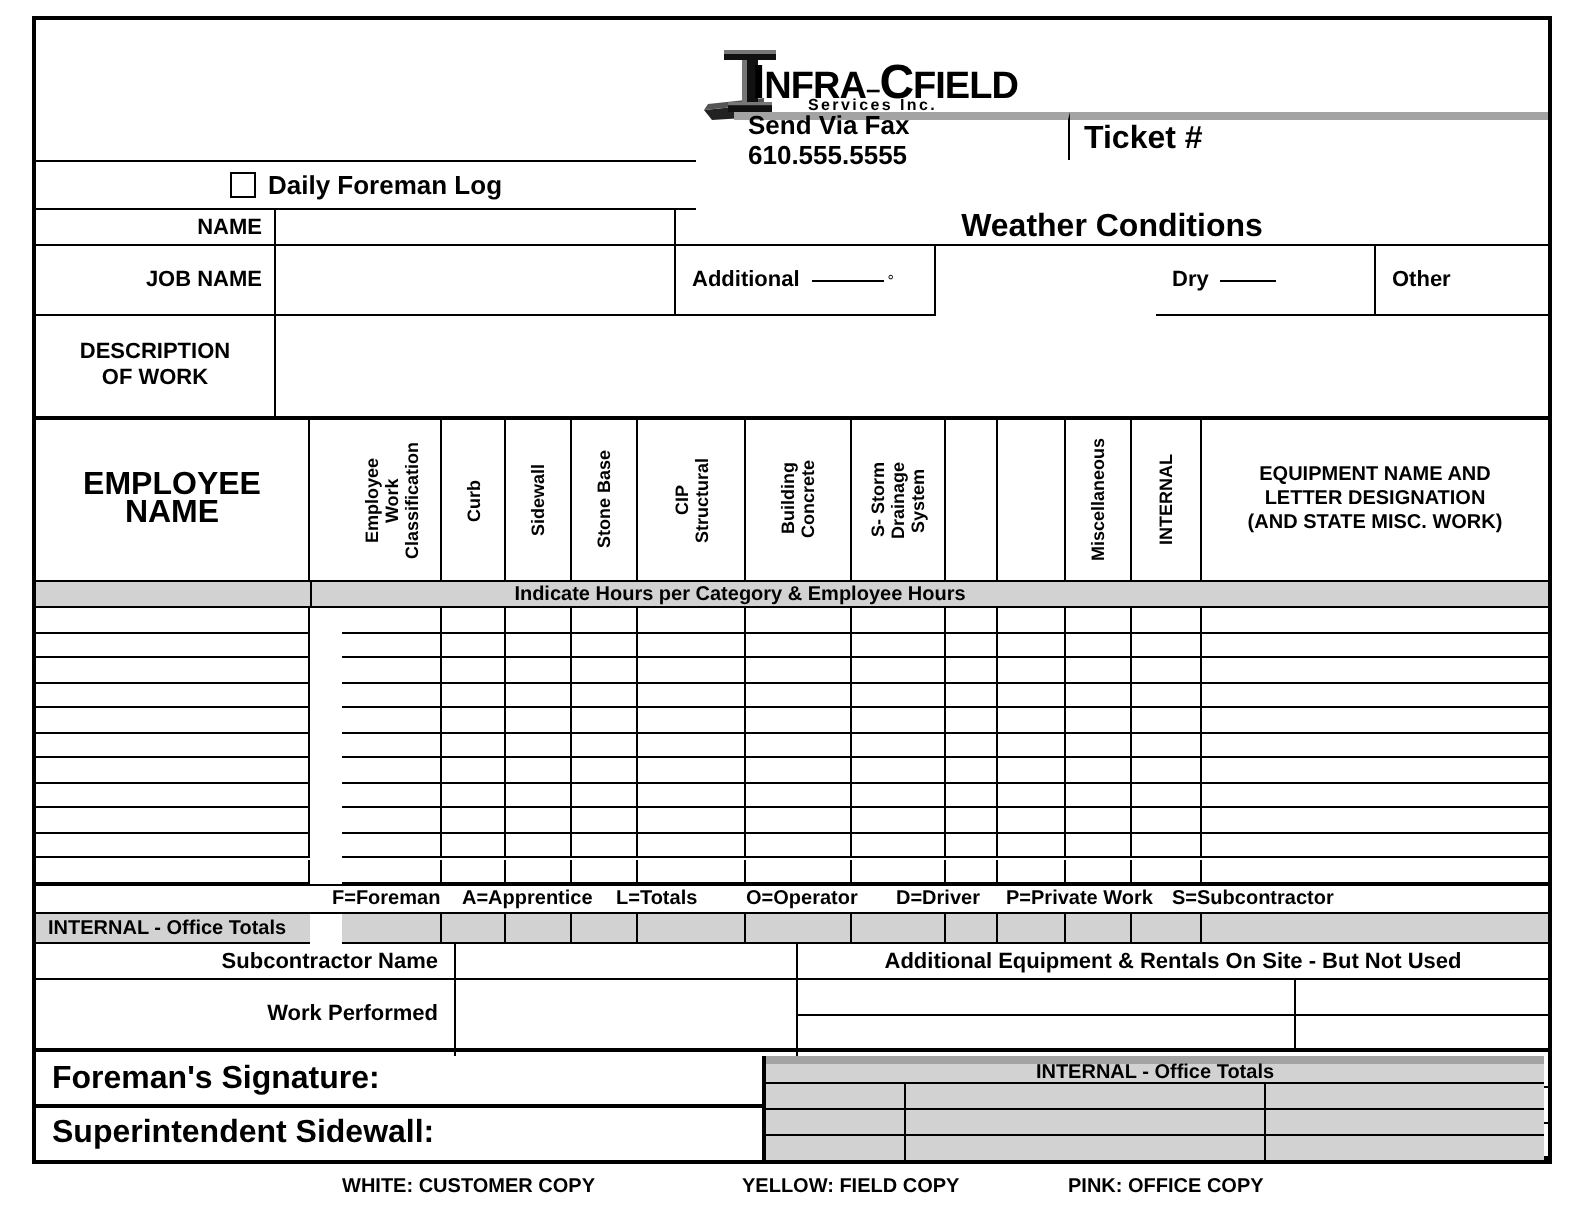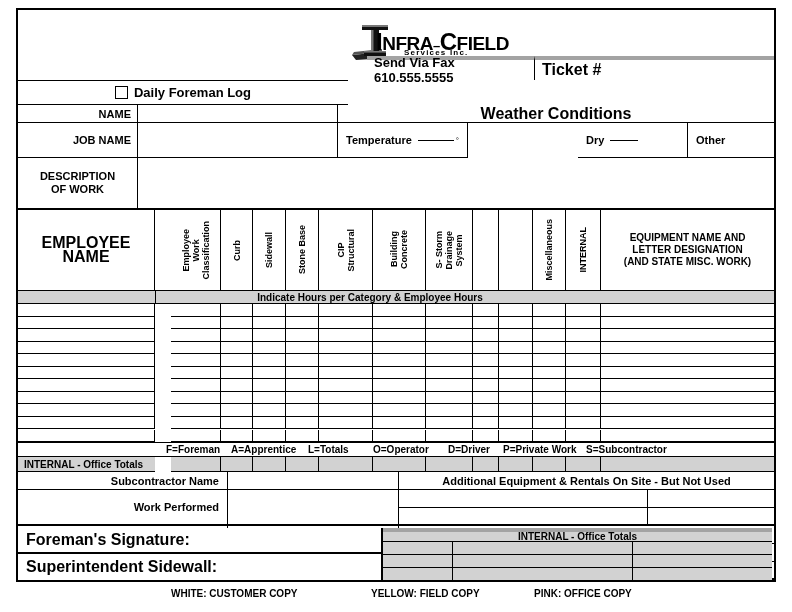--- a/index.html
+++ b/index.html
@@ -115,21 +115,21 @@
 
     <div class="abs bb br" style="left:0px;top:113px;width:120px;height:35px;padding-right:6px;">
       <div class="rgt b t11" style="height:100%;">JOB NAME</div>
     </div>
     <div class="abs bb br" style="left:120px;top:113px;width:200px;height:35px;padding-left:5px;">
       <div class="lft t11" style="height:100%;"></div>
     </div>
 
     <div class="abs bb br" style="left:320px;top:113px;width:130px;height:35px;padding-left:8px;">
       <div class="lft" style="height:100%;">
-        <span class="b t11">Temperature</span>
+        <span class="b t11">Additional</span>
         <span class="blank-line" style="width:36px;margin:0 2px 0 6px;"></span>
         <span class="deg">°</span>
       </div>
     </div>
     <div class="abs bb br" style="left:560px;top:113px;width:110px;height:35px;padding-left:8px;">
       <div class="lft" style="height:100%;">
         <span class="b t11">Dry</span>
         <span class="blank-line" style="width:28px;margin-left:6px;"></span>
       </div>
     </div>

